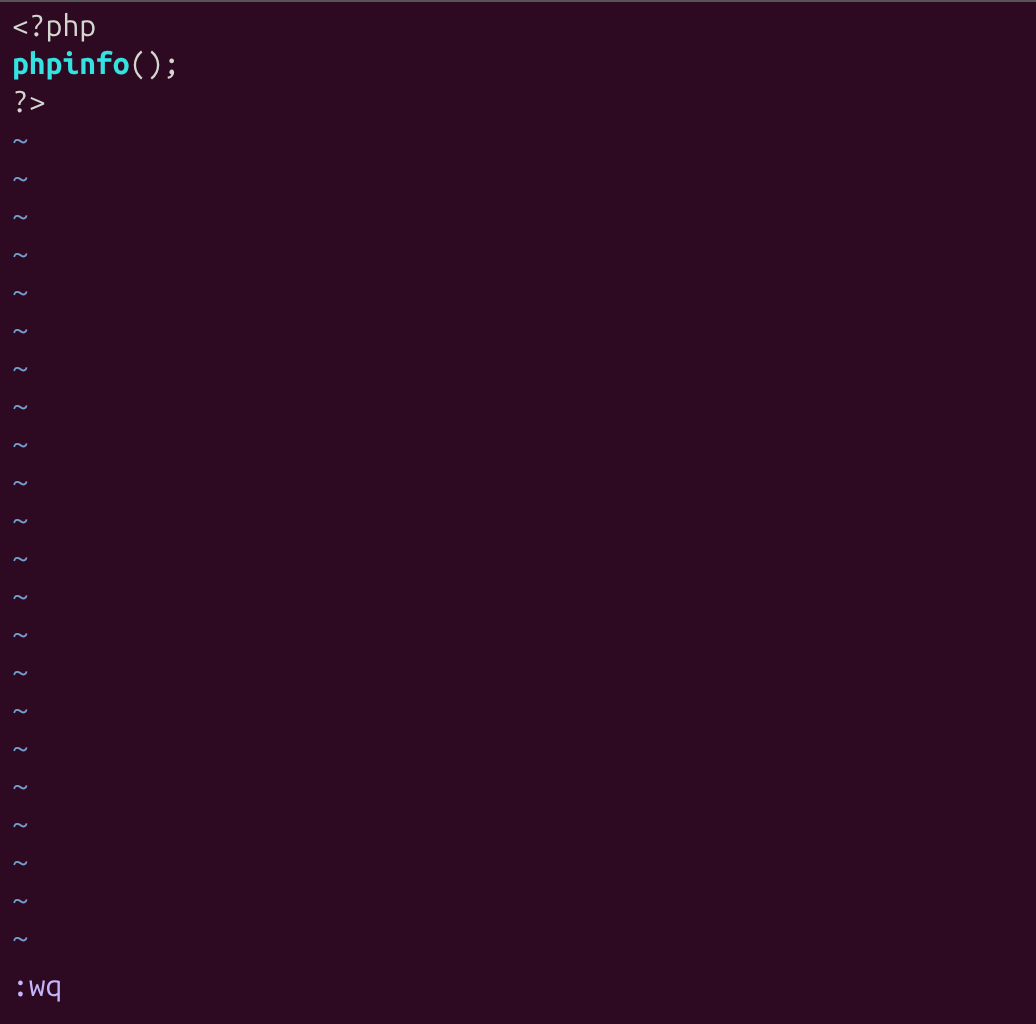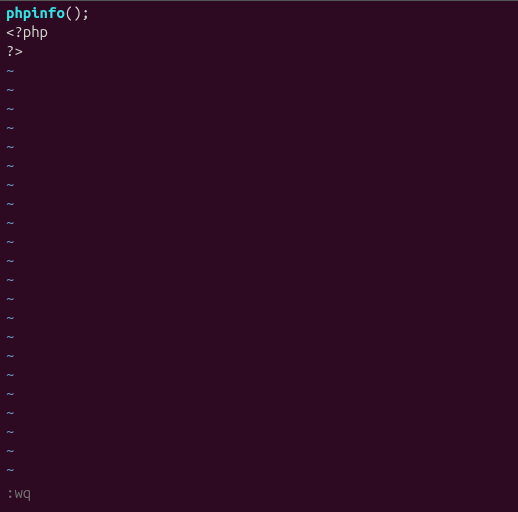--- a/index.html
+++ b/index.html
@@ -35,29 +35,29 @@
     .php-paren {
       color: #d3d7cf;
     }
     .tilde {
       color: #729fcf;
     }
     .command-line {
       position: absolute;
       bottom: 10px;
       left: 6px;
-      color: #737373;
+      color: #c4b5fd;
     }
   </style>
 </head>
 <body>
 
 <div class="editor">
+  <div class="line"><span class="php-delimiter">&lt;?php</span></div>
   <div class="line"><span class="php-function">phpinfo</span><span class="php-paren">();</span></div>
-  <div class="line"><span class="php-delimiter">&lt;?php</span></div>
   <div class="line"><span class="php-delimiter">?&gt;</span></div>
   <div id="tilde-container">
       <div class="line"><span class="tilde">~</span></div>
       <div class="line"><span class="tilde">~</span></div>
       <div class="line"><span class="tilde">~</span></div>
       <div class="line"><span class="tilde">~</span></div>
       <div class="line"><span class="tilde">~</span></div>
       <div class="line"><span class="tilde">~</span></div>
       <div class="line"><span class="tilde">~</span></div>
       <div class="line"><span class="tilde">~</span></div>

